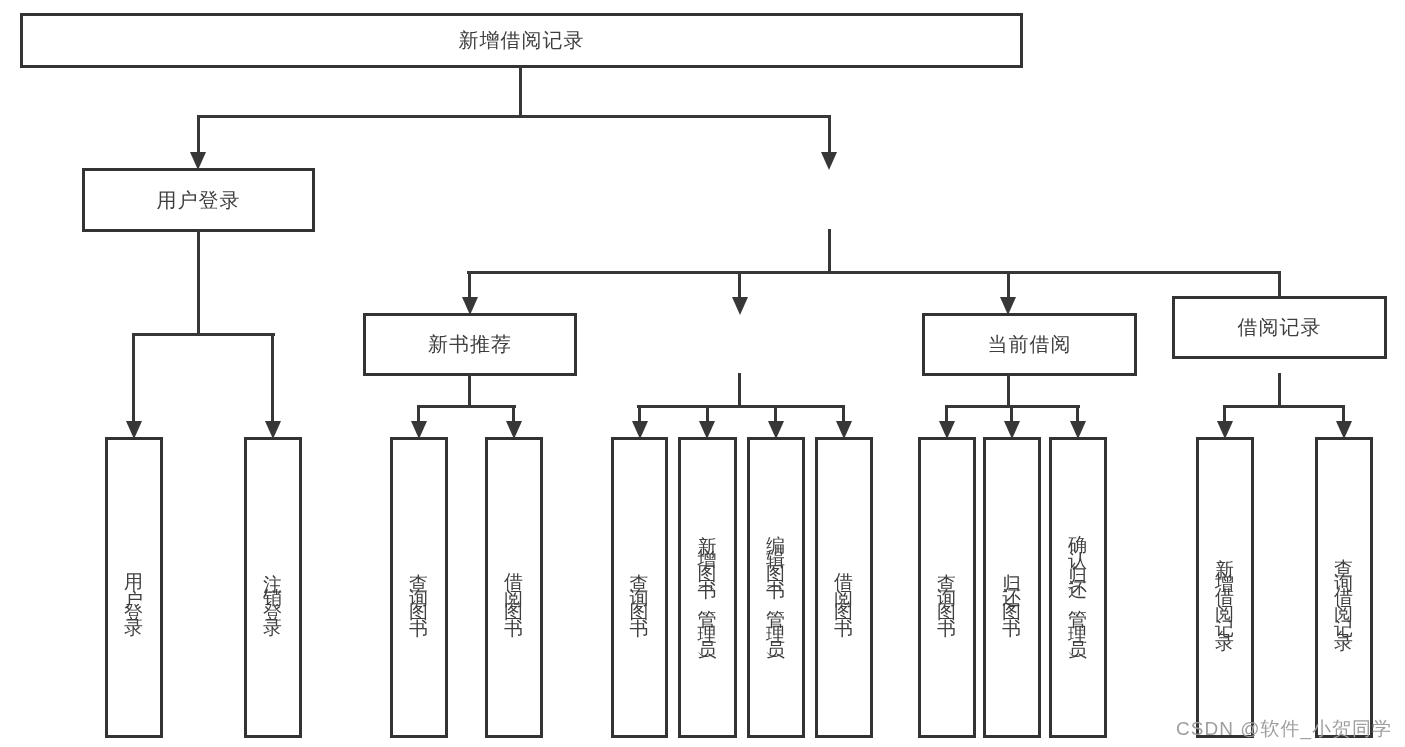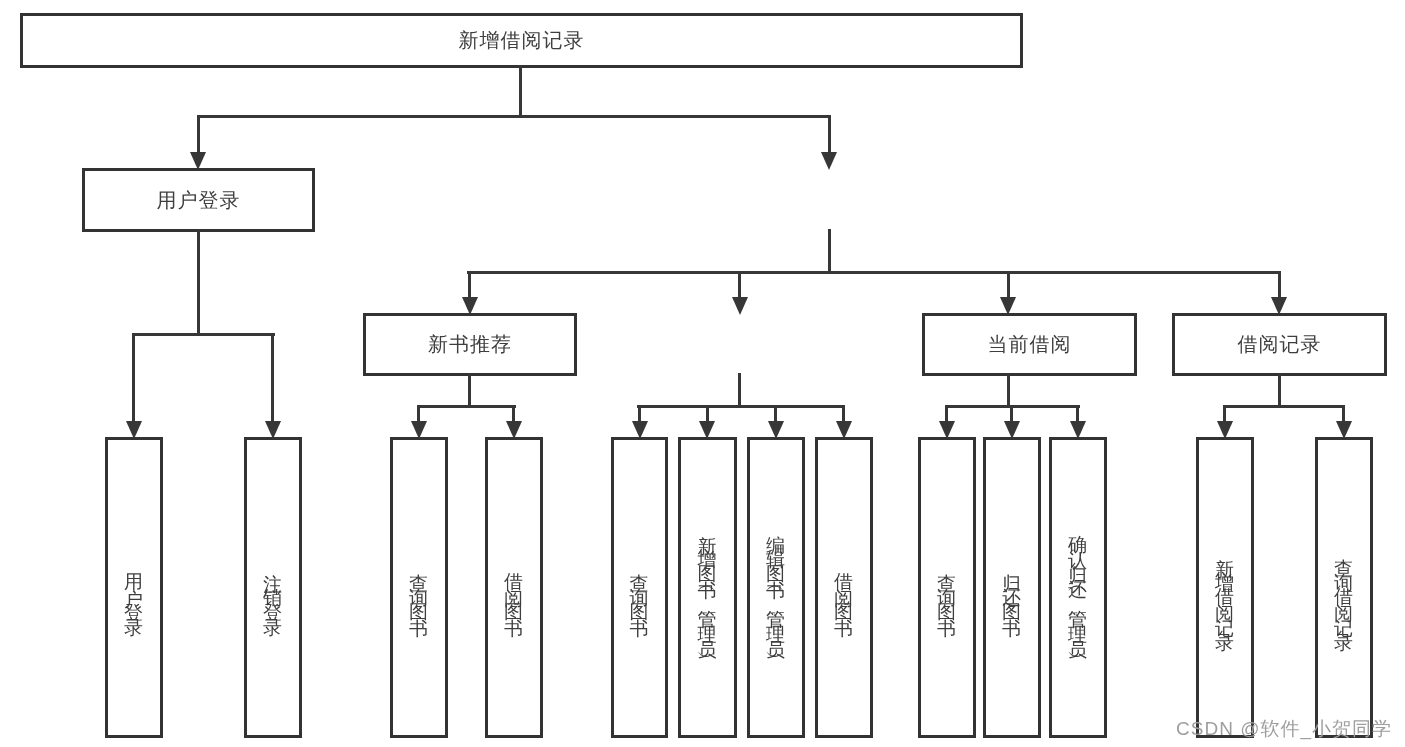--- a/index.html
+++ b/index.html
@@ -66,21 +66,21 @@
   <div class="ahead" style="left:1000px; top:297px;"></div>
   <div class="vline" style="left:1278px; top:271px; height:28px;"></div>
   <div class="ahead" style="left:1271px; top:297px;"></div>
 
   <div class="node" style="left:363px; top:313px; width:214px; height:63px;">
     <span>新书推荐</span>
   </div>
   <div class="node" style="left:902px; top:313px; width:215px; height:63px;margin-left:20px;">
     <span>当前借阅</span>
   </div>
-  <div class="node" style="left:1172px; top:313px; width:215px; height:63px;">
+  <div class="node" style="left:1172px; top:296px; width:215px; height:63px;">
     <span>借阅记录</span>
   </div>
 
   <div class="vline" style="left:468px; top:373px; height:35px;"></div>
   <div class="vline" style="left:738px; top:373px; height:35px;"></div>
   <div class="vline" style="left:1007px; top:373px; height:35px;"></div>
   <div class="vline" style="left:1278px; top:373px; height:35px;"></div>
 
   <div class="hline" style="left:417px; top:405px; width:99px;"></div>
   <div class="hline" style="left:637px; top:405px; width:208px;"></div>

